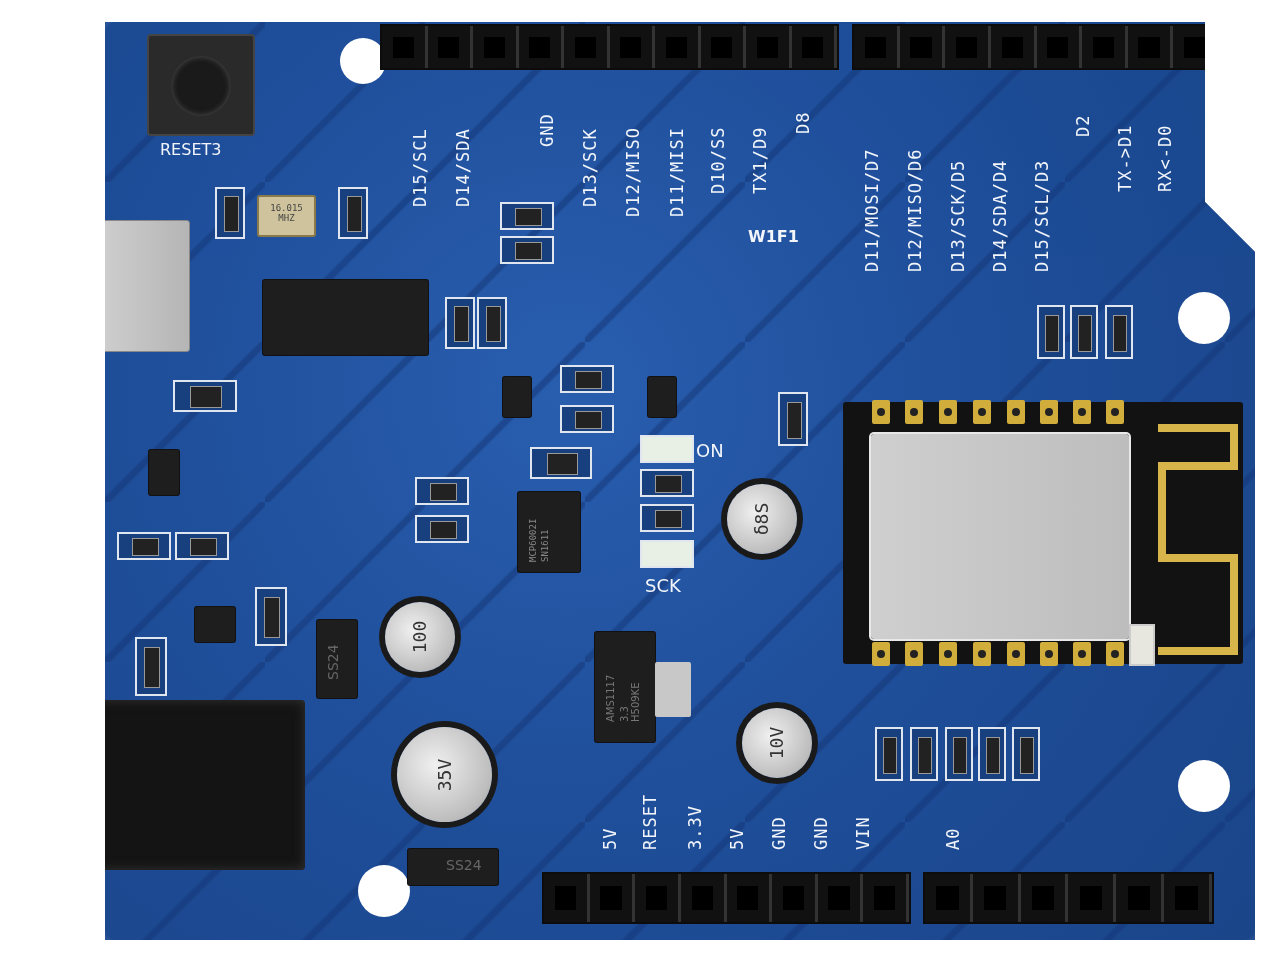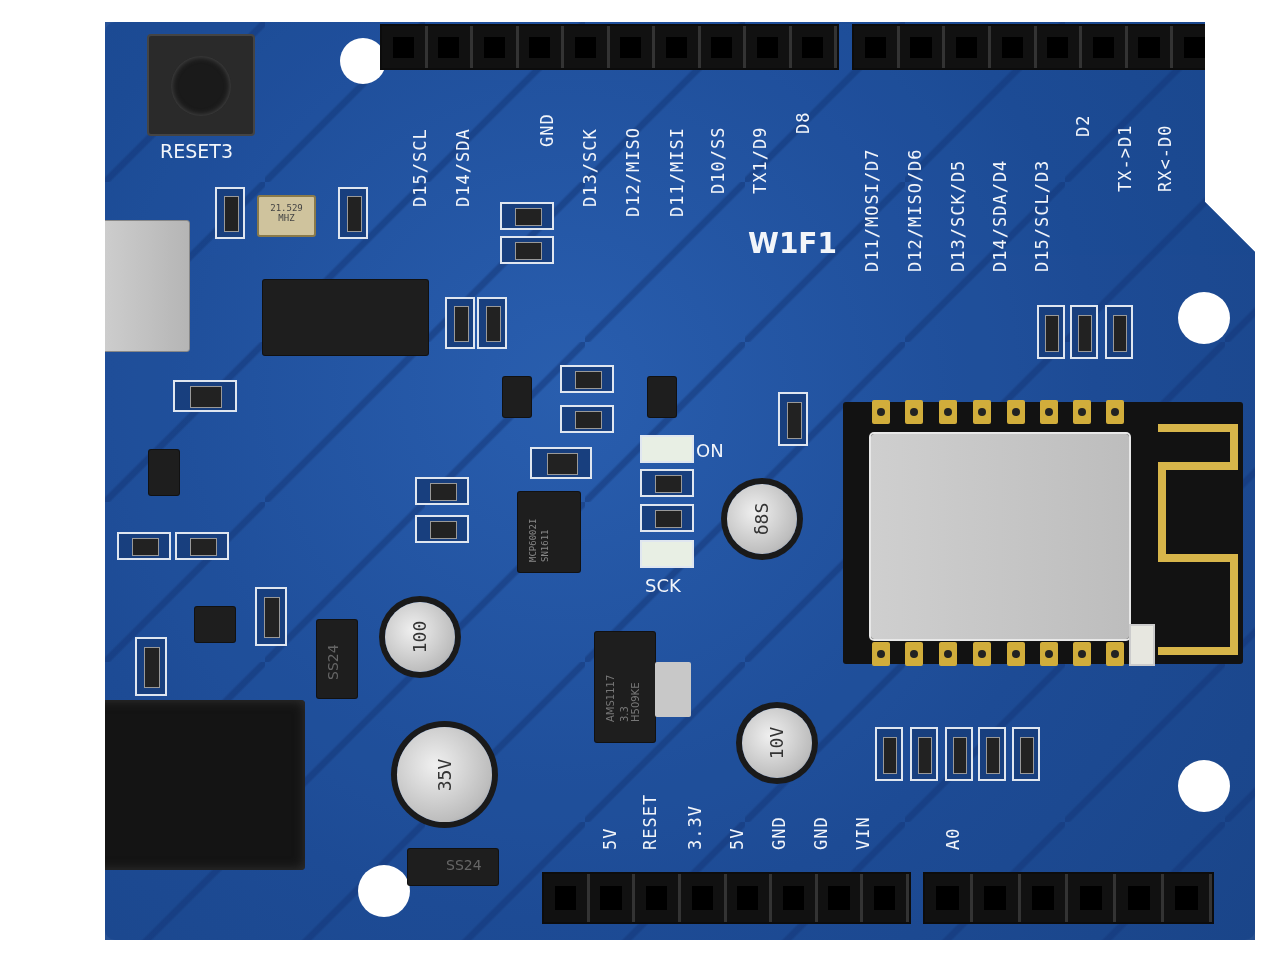--- a/index.html
+++ b/index.html
@@ -101,31 +101,31 @@
 
   <span class="lbl" style="left:495px;top:828px;">5V</span>
   <span class="lbl" style="left:535px;top:828px;">RESET</span>
   <span class="lbl" style="left:580px;top:828px;">3.3V</span>
   <span class="lbl" style="left:622px;top:828px;">5V</span>
   <span class="lbl" style="left:664px;top:828px;">GND</span>
   <span class="lbl" style="left:706px;top:828px;">GND</span>
   <span class="lbl" style="left:748px;top:828px;">VIN</span>
   <span class="lbl" style="left:838px;top:828px;">A0</span>
 
-  <span class="lbl-h" style="left:643px;top:205px;font-size:28px;font-weight:bold;">W1F1</span>
+  <span class="lbl-h" style="left:643px;top:205px;font-size:16px;font-weight:bold;">W1F1</span>
 
   <div style="position:absolute;left:42px;top:12px;width:104px;height:98px;background:#2a2a2a;border-radius:4px;border:2px solid #444;">
     <div style="position:absolute;left:22px;top:20px;width:60px;height:60px;border-radius:50%;background:#1a1a1a;box-shadow:inset 0 0 6px #555;"></div>
   </div>
-  <span class="lbl-h" style="left:55px;top:118px;font-size:19px;">RESET3</span>
+  <span class="lbl-h" style="left:55px;top:118px;font-size:16px;">RESET3</span>
 
   <div style="position:absolute;left:-12px;top:198px;width:95px;height:130px;background:linear-gradient(90deg,#d0d0d0,#b5b5b5);border-radius:3px;border:1px solid #888;"></div>
 
   <div style="position:absolute;left:152px;top:173px;width:55px;height:38px;background:#cfc39d;border:2px solid #8a7a4a;border-radius:3px;color:#444;font-size:9px;text-align:center;font-family:'DejaVu Sans Mono',monospace;">
-    <div style="margin-top:6px;">21.529</div>
+    <div style="margin-top:6px;">16.015</div>
     <div>MHZ</div>
   </div>
 
   <div class="chip" style="left:158px;top:258px;width:165px;height:75px;"></div>
 
   <div class="smd" style="left:110px;top:165px;width:26px;height:48px;">
       <div class="body"></div>
     </div>
   <div class="smd" style="left:233px;top:165px;width:26px;height:48px;">
       <div class="body"></div>

